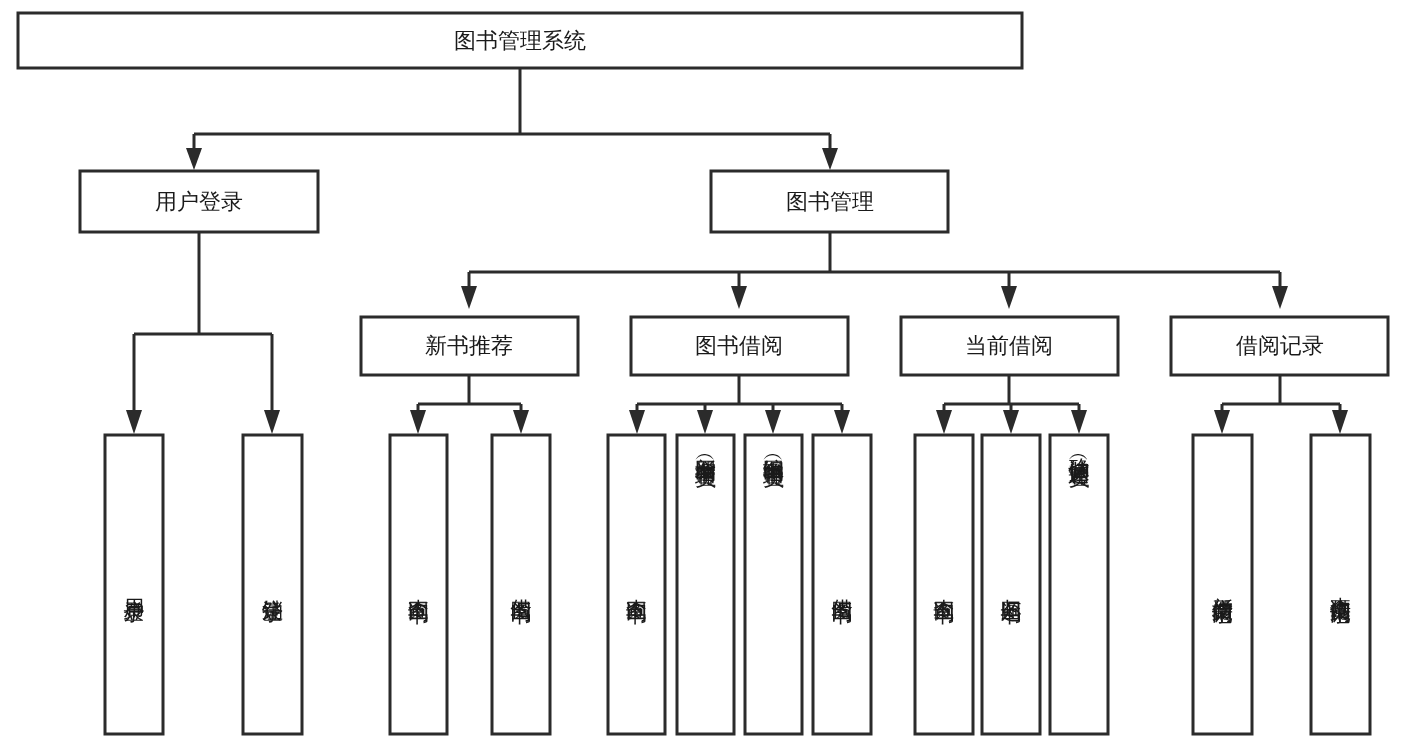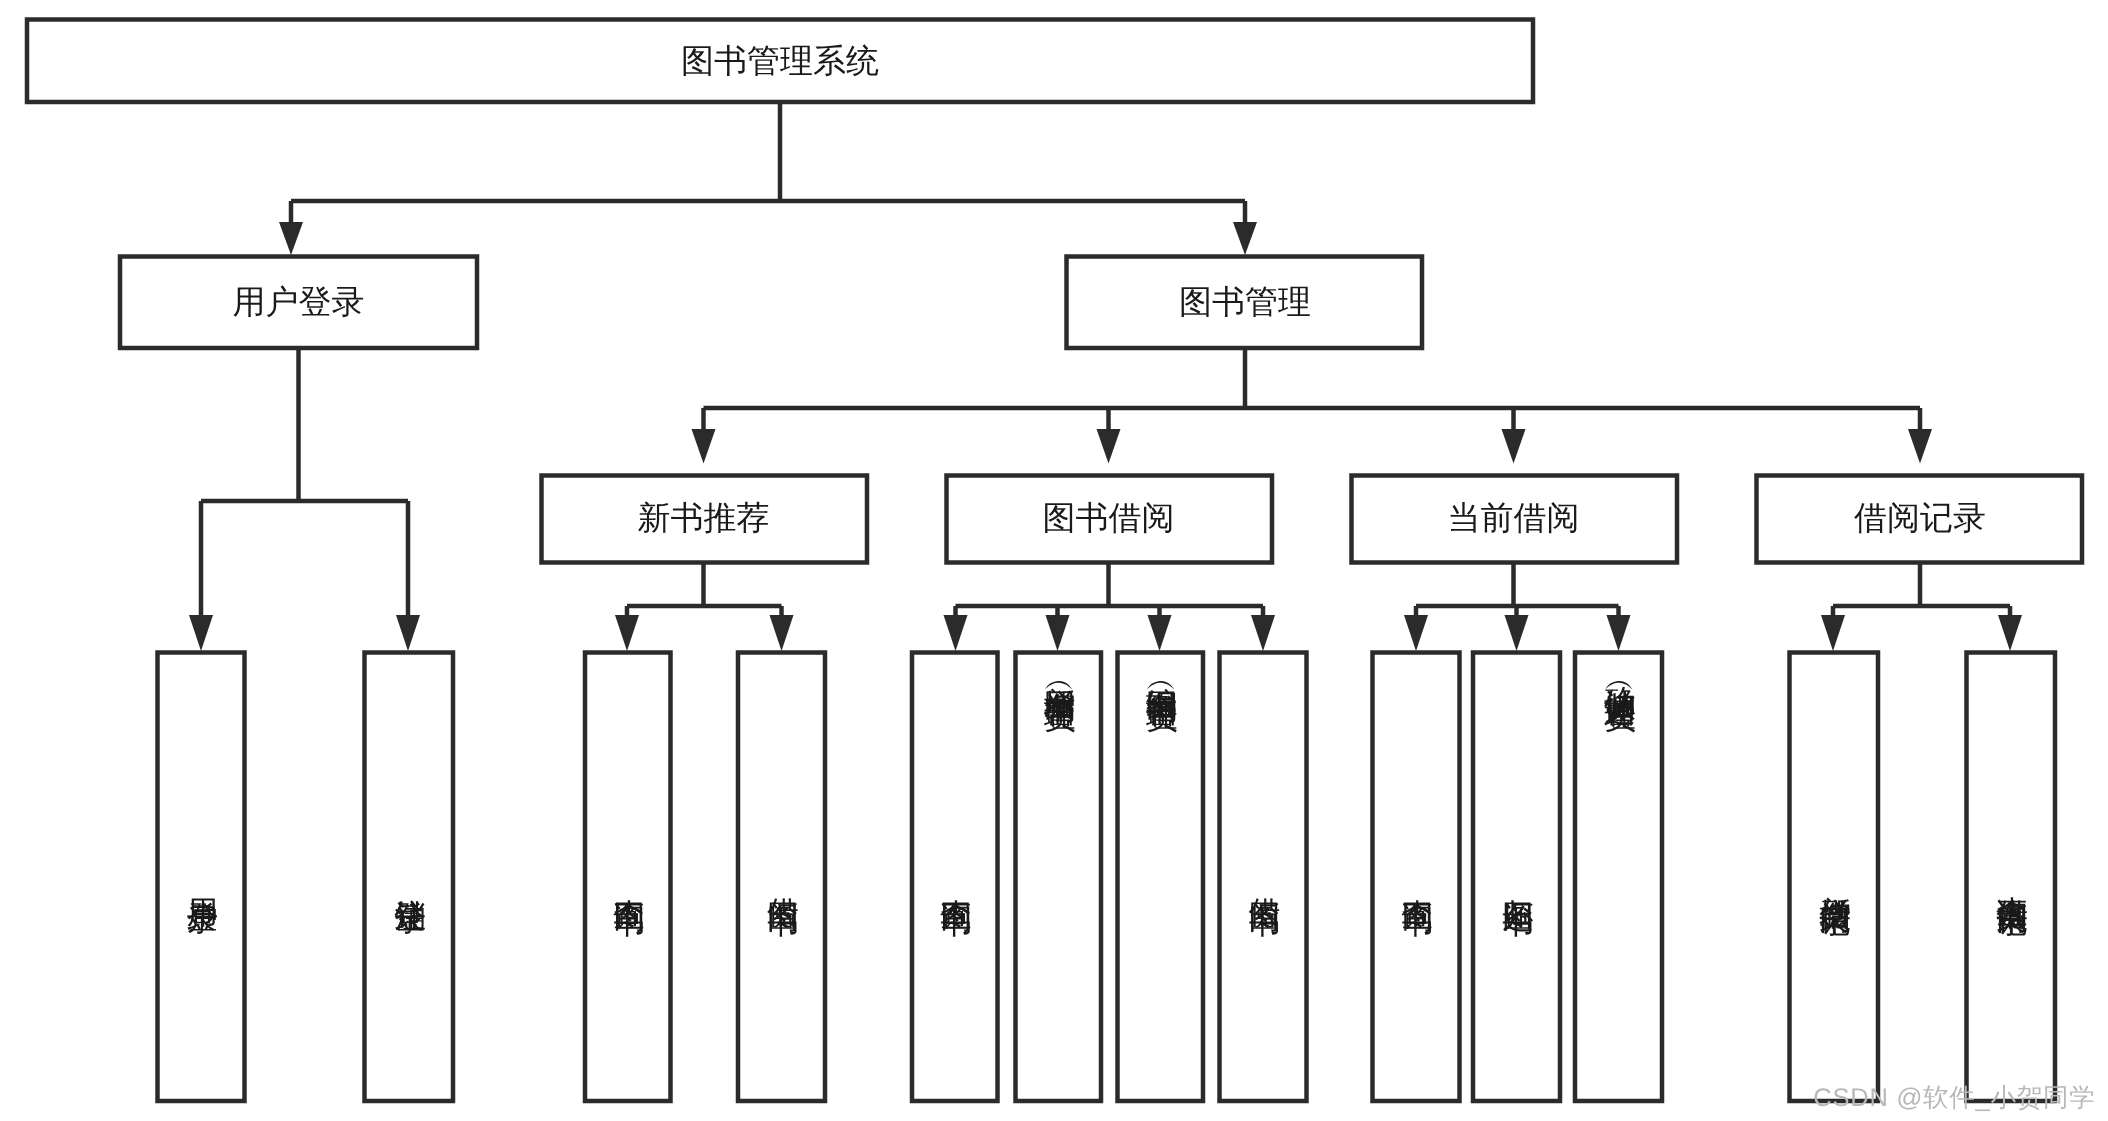--- a/index.html
+++ b/index.html
@@ -242,15 +242,14 @@
   </div>
 
   <div class="vlabel-wrap" style="left:1193px; top:435px; width:59px; height:299px;">
     <span class="vlabel">新增借阅记录</span>
   </div>
 
   <div class="vlabel-wrap" style="left:1311px; top:435px; width:59px; height:299px;">
     <span class="vlabel">查询借阅记录</span>
   </div>
 
-  <div class="watermark">CSDN @软件_小贺同学</div>
 
 </div>
 
 </body></html>

